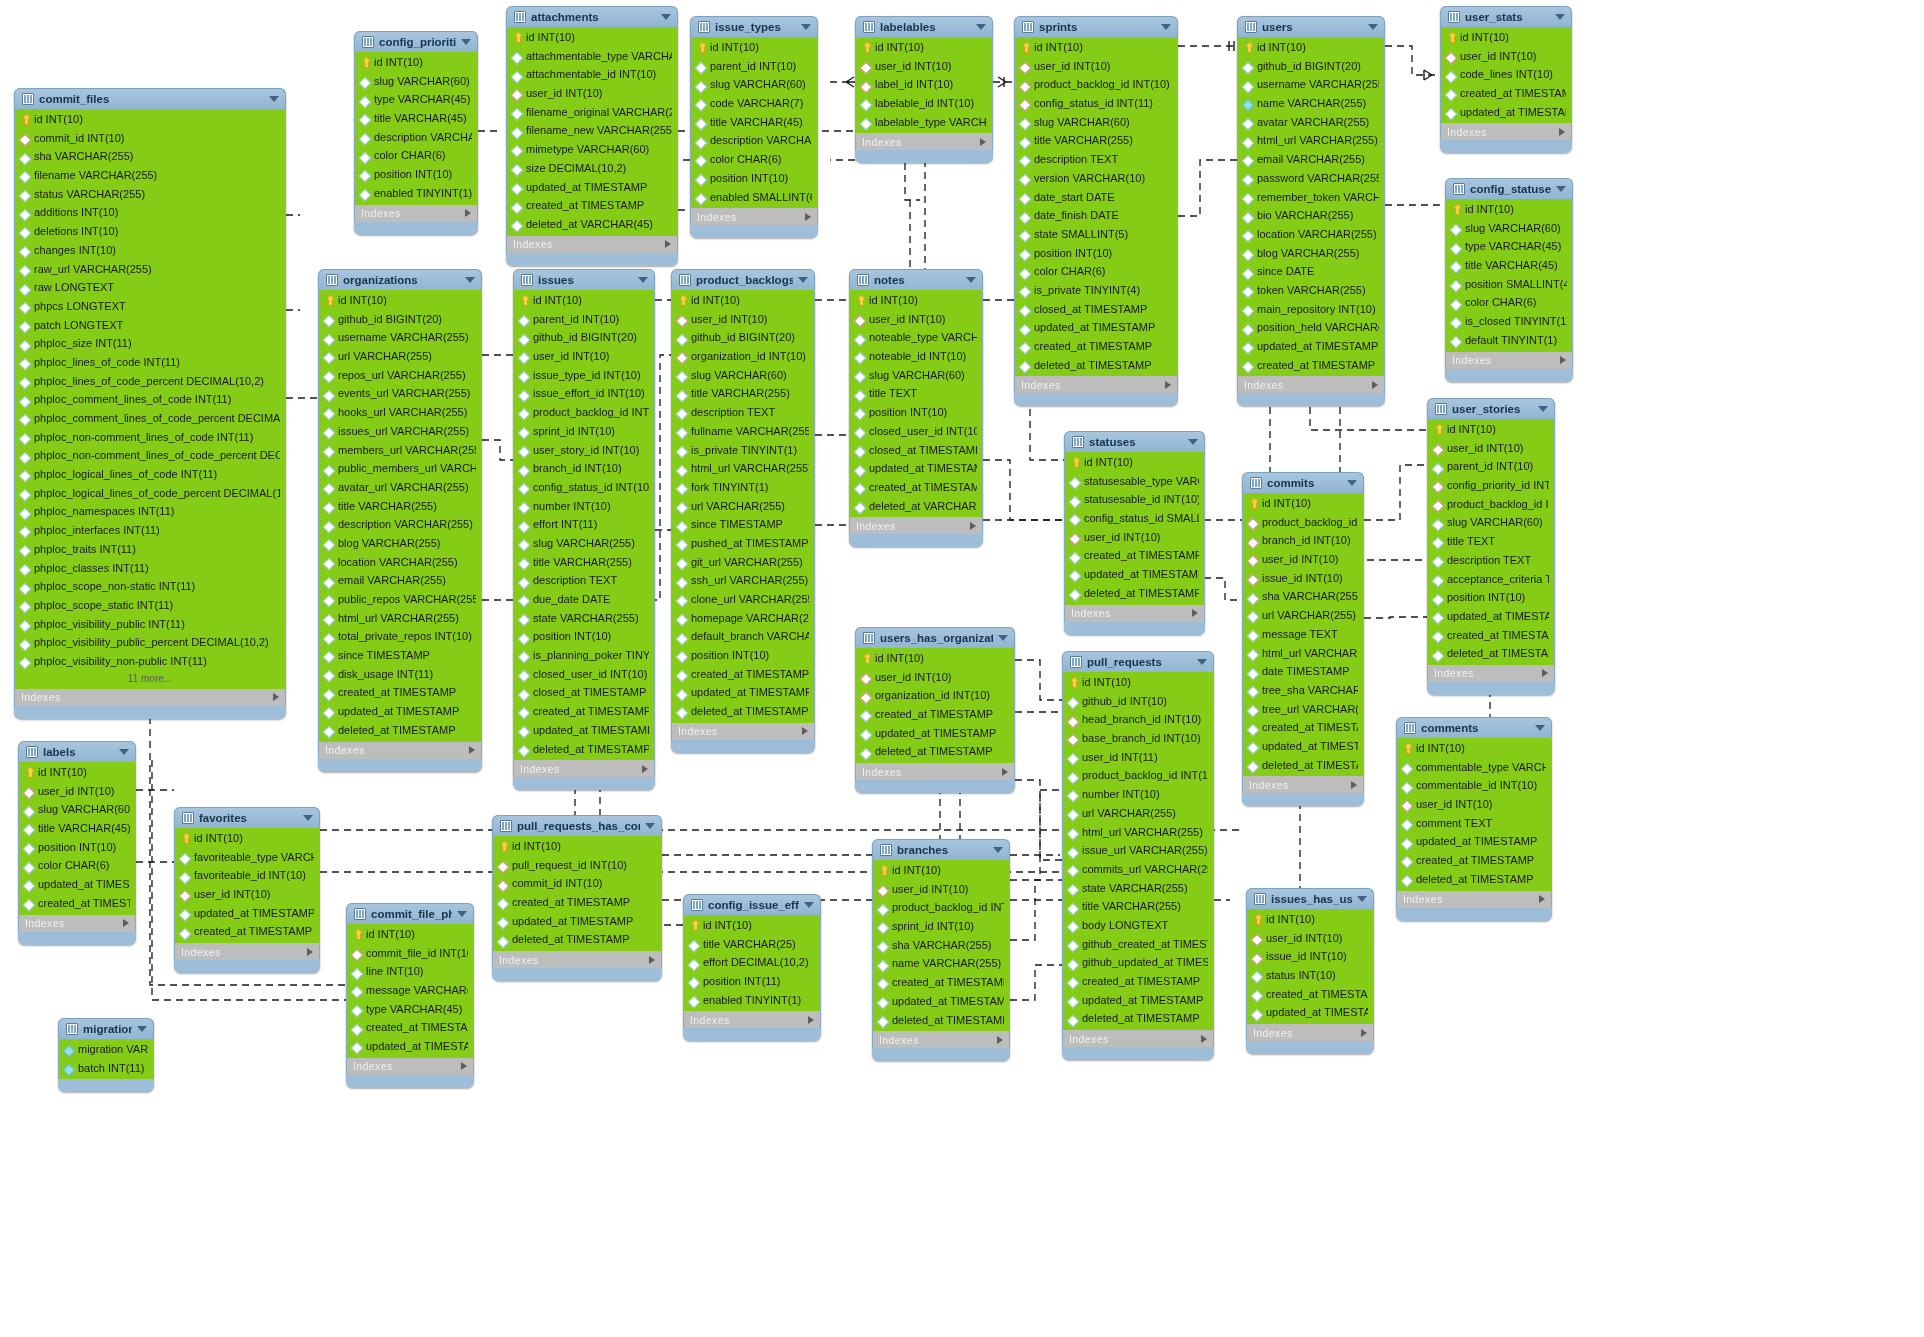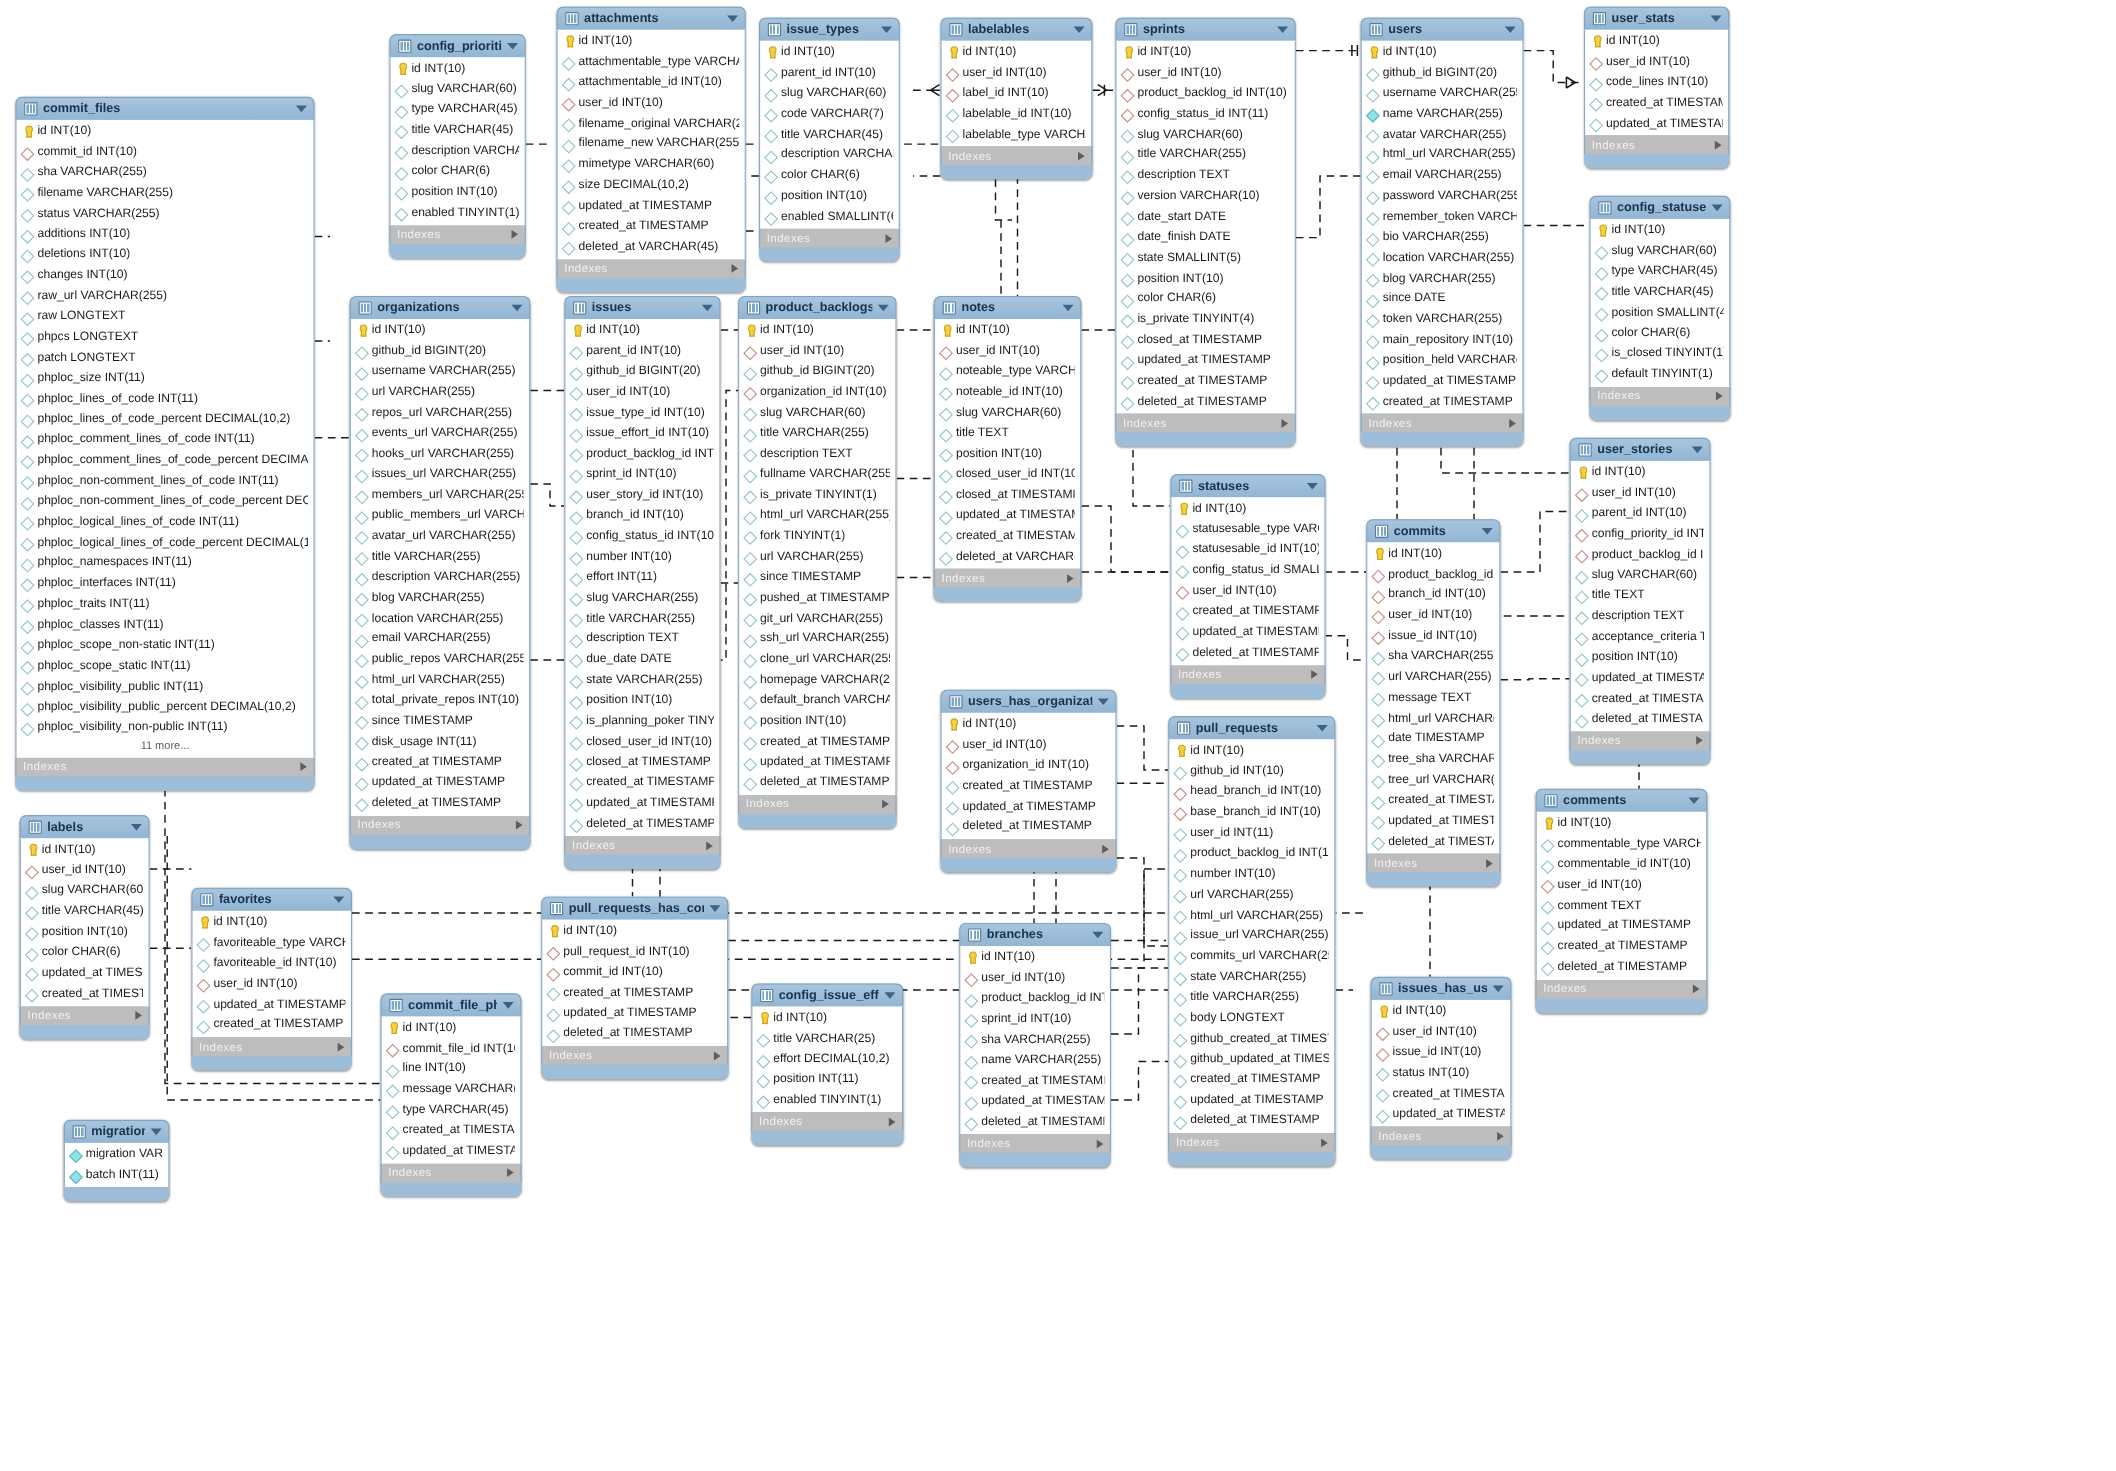--- a/index.html
+++ b/index.html
@@ -71,21 +71,21 @@
   }
   .tbl-title { flex: 1 1 auto; overflow: hidden; }
   .caret {
     flex: 0 0 auto;
     width: 0; height: 0;
     border-left: 5px solid transparent;
     border-right: 5px solid transparent;
     border-top: 6px solid #3c6386;
   }
   .tbl-body {
-    background: #ffffff;
+    background: #84cc16;
     border-left: 1px solid #8aa9c2;
     border-right: 1px solid #8aa9c2;
     padding: 1px 0 2px 0;
   }
   .col {
     display: flex;
     align-items: center;
     gap: 4px;
     height: 18.7px;
     padding: 0 5px 0 5px;

